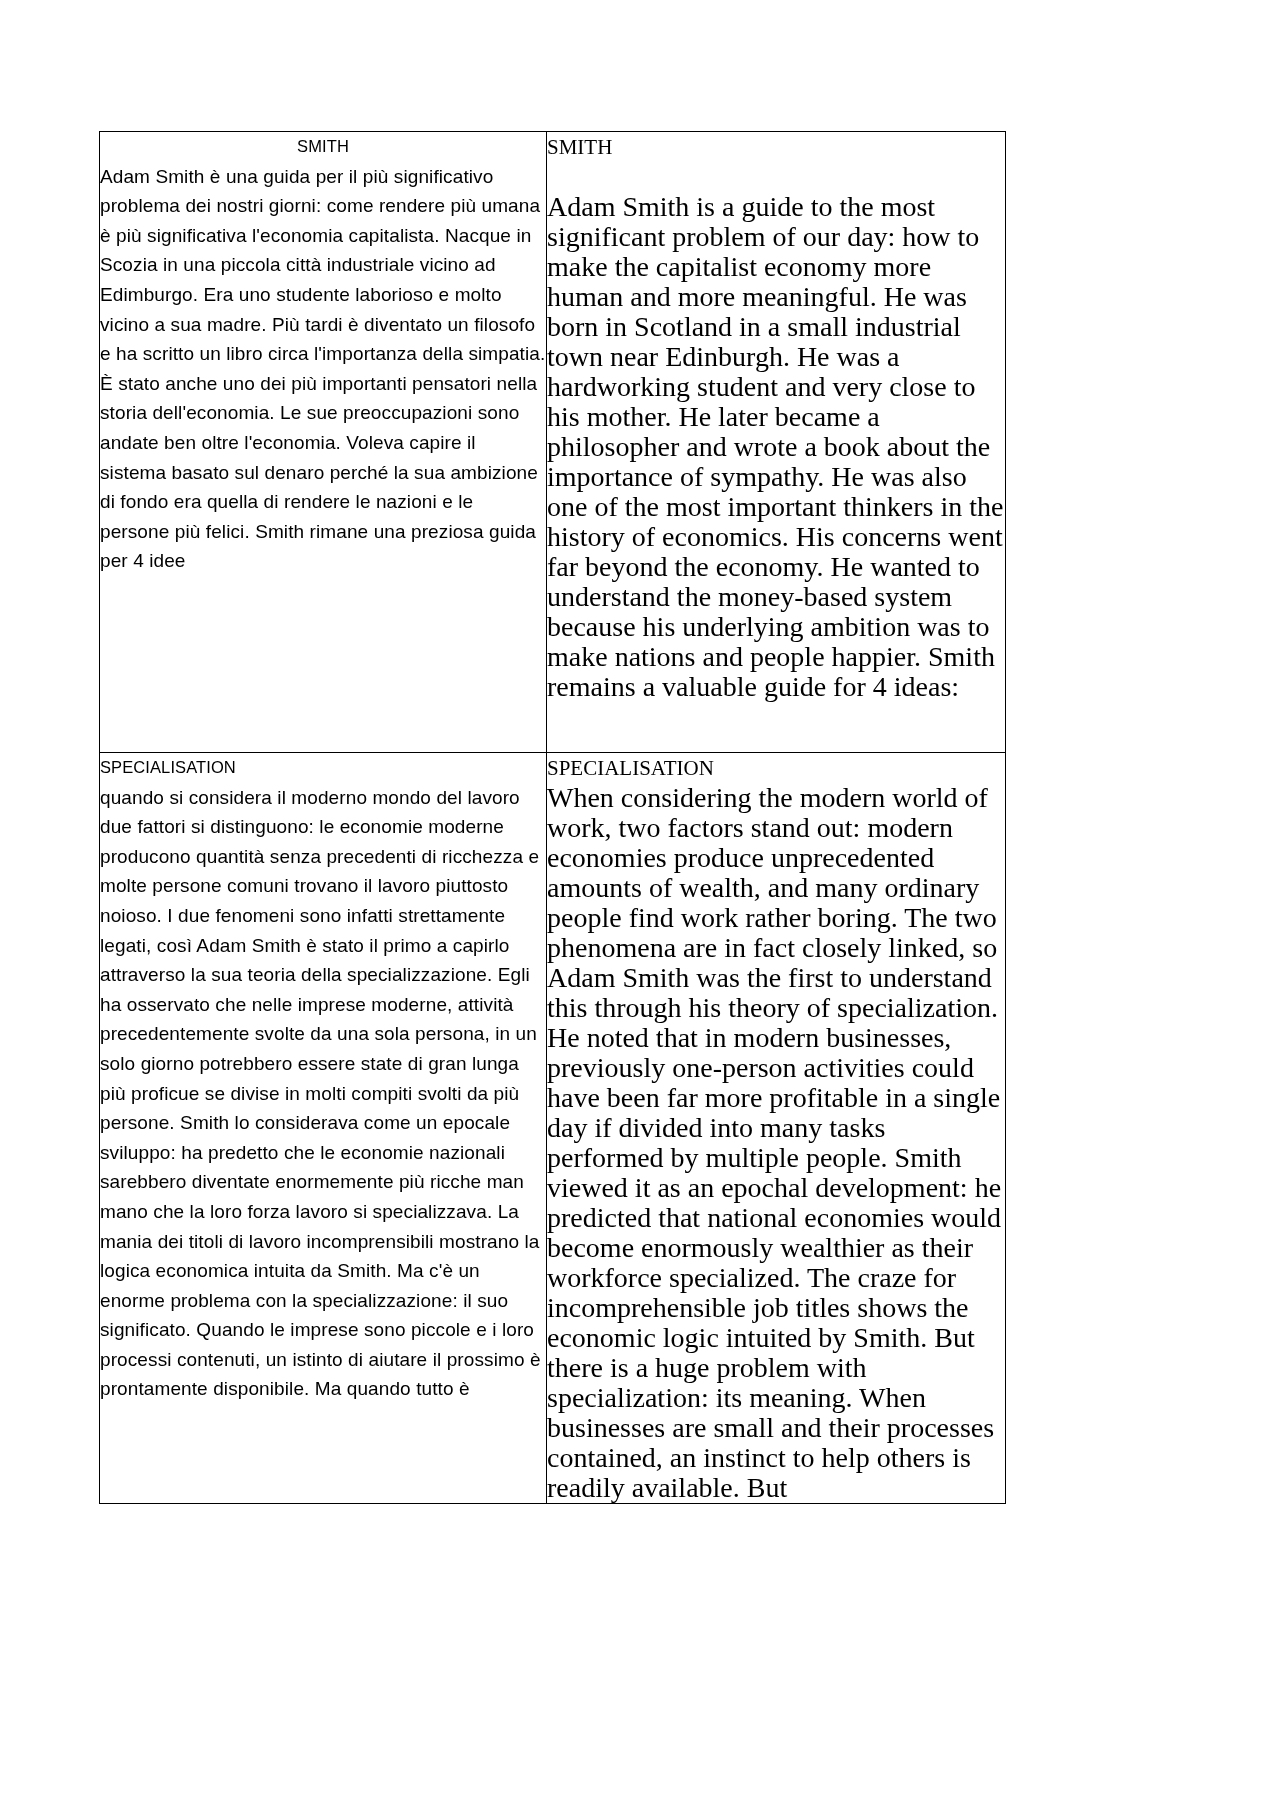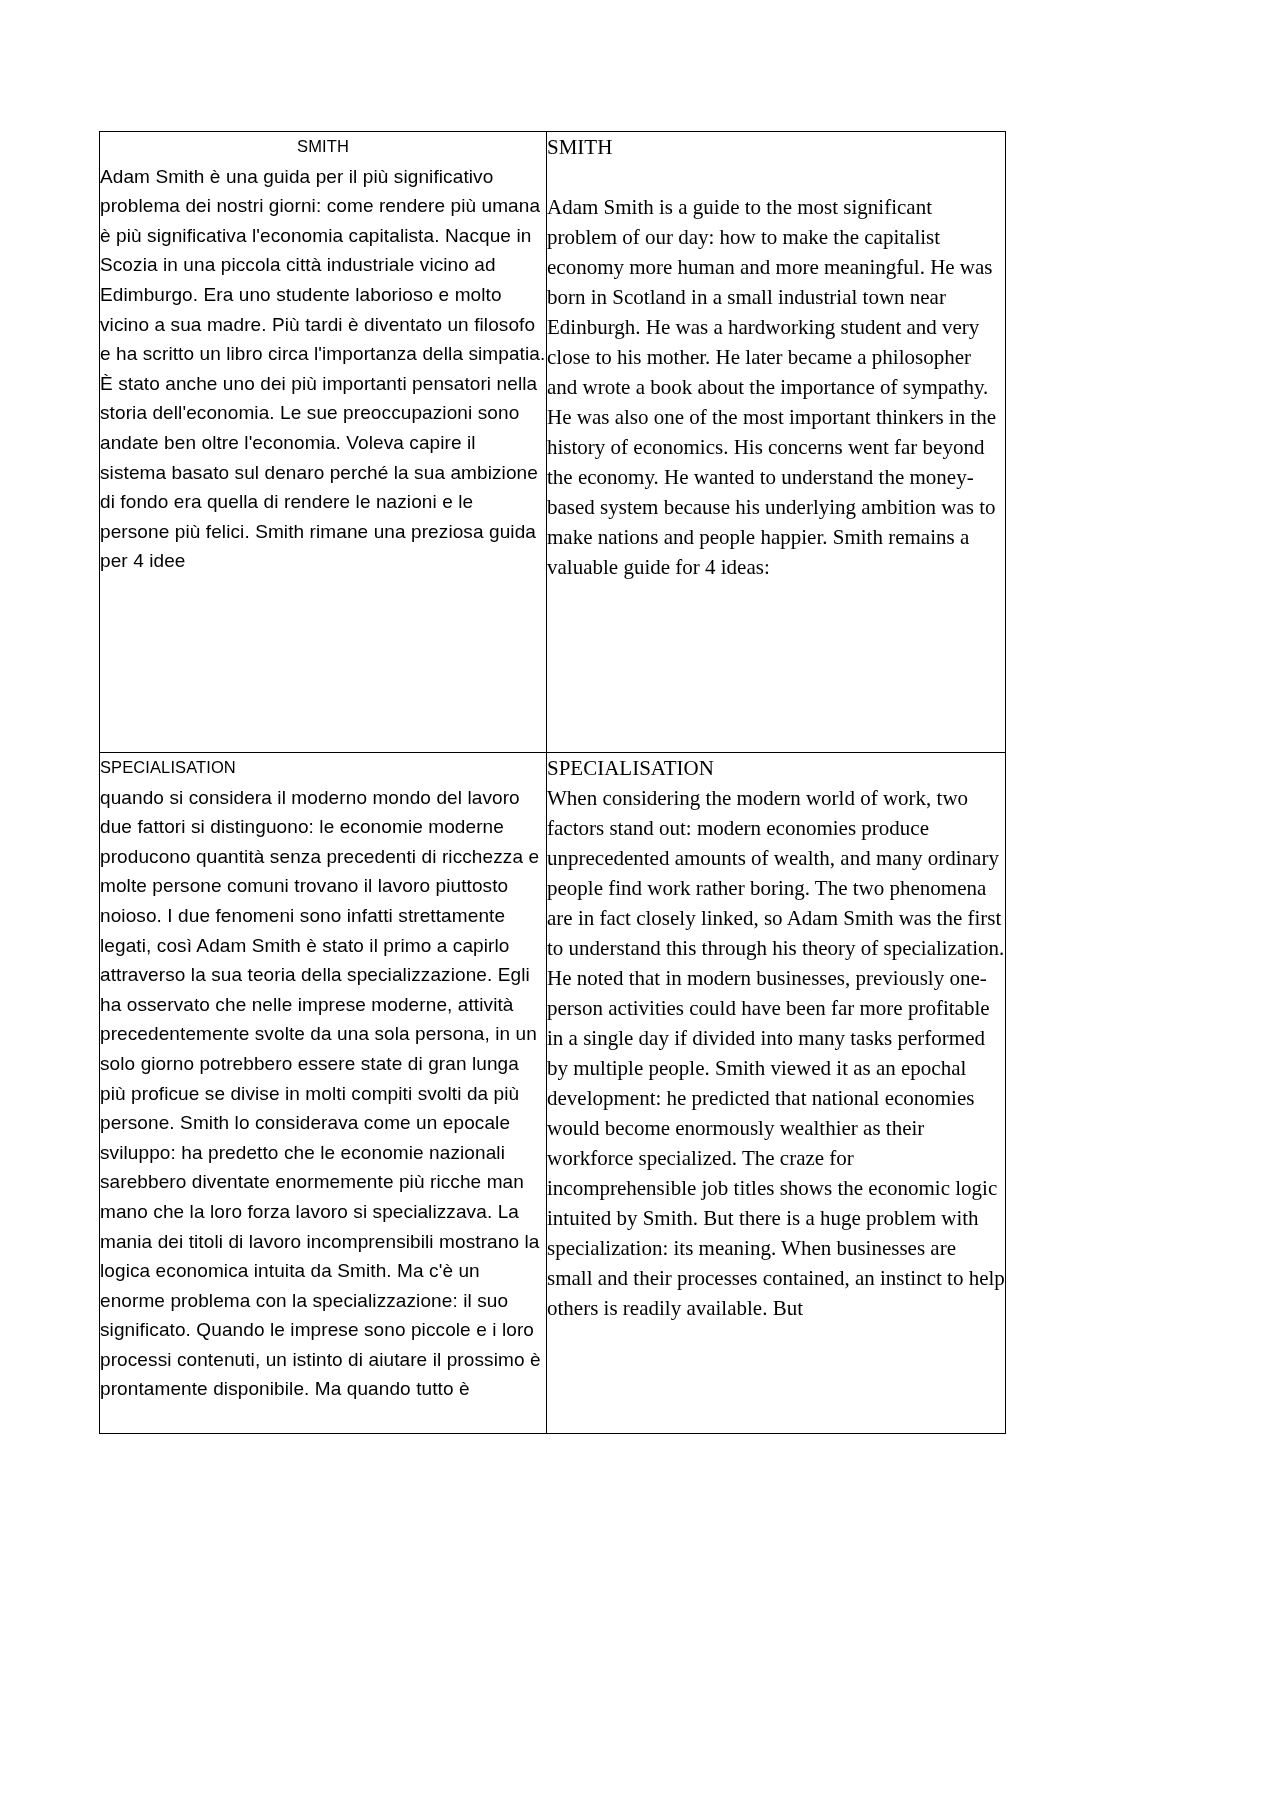--- a/index.html
+++ b/index.html
@@ -66,21 +66,21 @@
     padding: 6px 9px 8px 11px;
   }
   .cell-en .heading {
     font-family: "Liberation Serif", "DejaVu Serif", serif;
     font-size: 21px;
     line-height: 30px;
     white-space: pre;
   }
   .cell-en .body {
     font-family: "Liberation Serif", "DejaVu Serif", serif;
-    font-size: 21px;
+    font-size: 28px;
     line-height: 30px;
     white-space: pre-line;
   }
   .cell-en .spacer {
     height: 30px;
   }
   
   tr.row-intro td { height: 620px; }
   tr.row-spec td { height: 680px; }
 </style>

